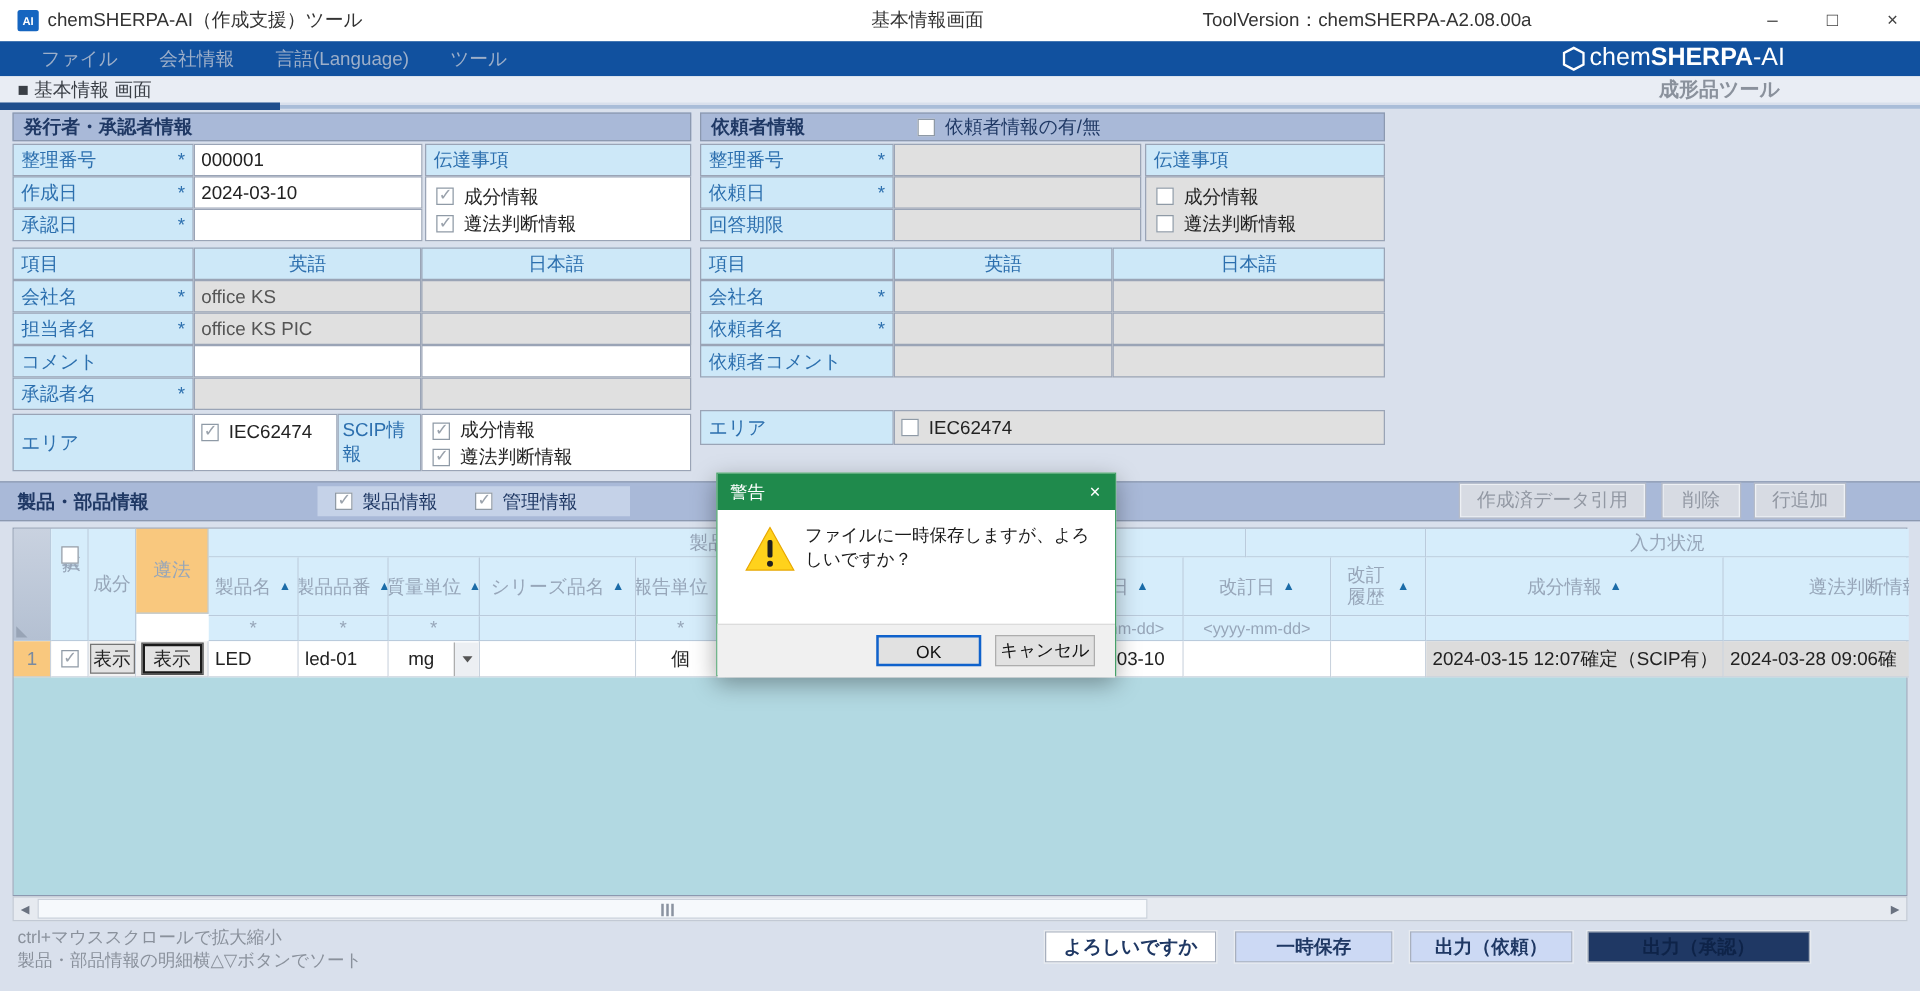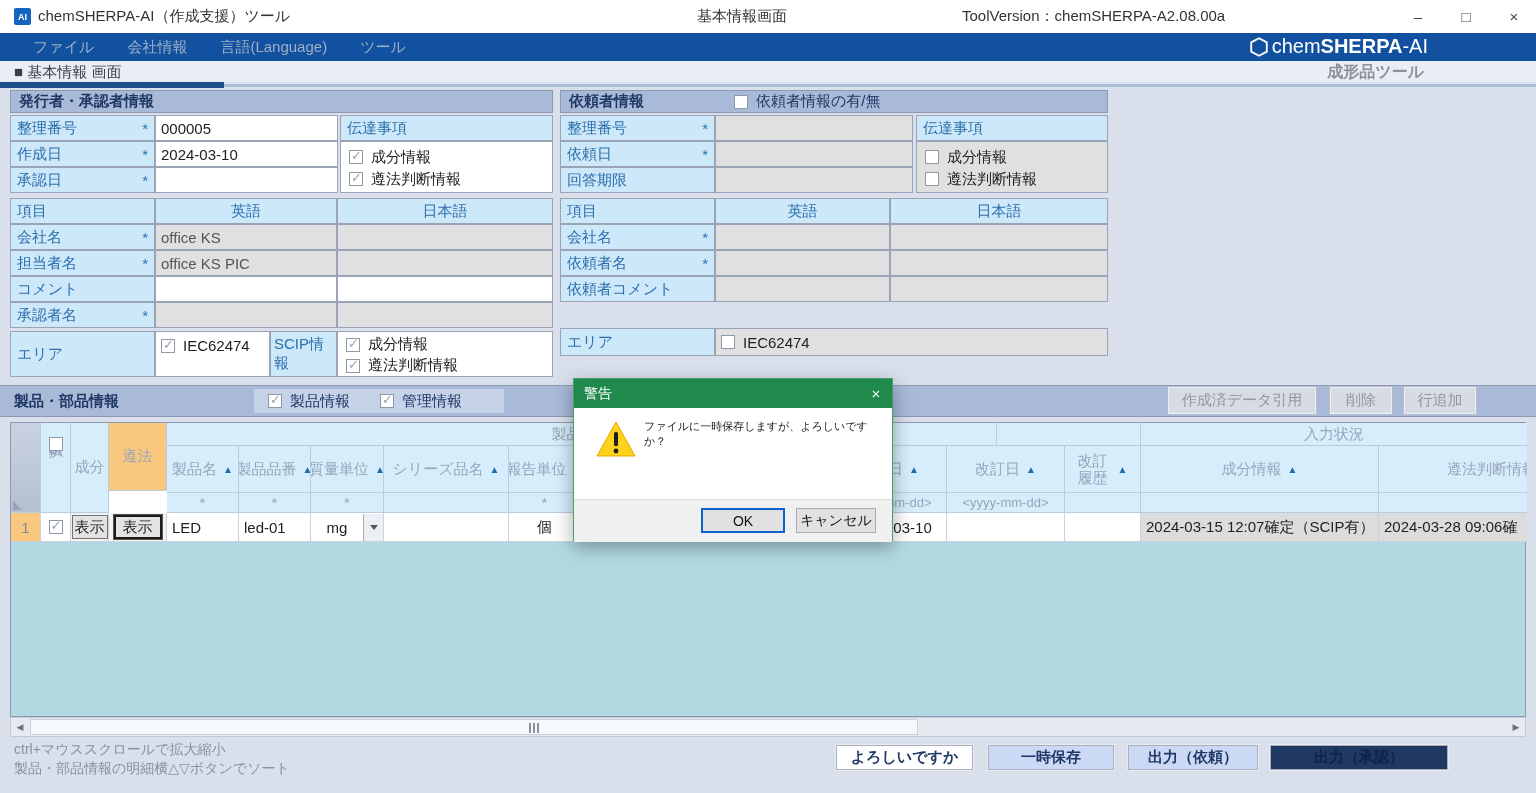--- a/index.html
+++ b/index.html
@@ -65,21 +65,21 @@
   .fbtn.dark  { background:#1F3864; color:#0E2348; }
 
   .statustext { position:absolute; left:14px; color:#8A919C; font-size:14px; }
 
   
   .dialog { position:absolute; left:573px; top:378px; width:320px; height:163px; background:#fff; border:1px solid #46A068; box-shadow:0 6px 18px rgba(0,0,0,.35); }
   .dlg-title { position:absolute; left:0; top:0; width:100%; height:29px; background:#1F8A4C; color:#fff; display:flex; align-items:center; padding-left:10px; font-size:14px; }
   .dlg-close { position:absolute; right:0; top:0; width:32px; height:29px; display:flex; align-items:center; justify-content:center; color:#fff; font-size:15px; }
   .dlg-footer { position:absolute; left:0; top:120px; width:100%; height:43px; background:#F0F0F0; border-top:1px solid #DCDCDC; }
   .dlg-btn { position:absolute; top:8px; height:25px; background:#E1E1E1; display:flex; align-items:center; justify-content:center; font-size:14px; color:#111; }
-  .dlg-msg { position:absolute; left:70px; top:40px; width:240px; color:#1a1a1a; font-size:11px; line-height:1.35; }
+  .dlg-msg { position:absolute; left:70px; top:40px; width:240px; color:#1a1a1a; font-size:14px; line-height:1.35; }
 </style>
 </head>
 <body>
 
 <div id="screen">
 
   <div class="abs titlebar">
     <div class="appicon">AI</div>
     <div class="abs" style="left:38px;top:7px;">chemSHERPA-AI（作成支援）ツール</div>
     <div class="abs" style="left:697px;top:7px;">基本情報画面</div>
@@ -110,21 +110,21 @@
   </div>
   <div class="abs underline-dark"></div>
   <div class="abs underline-light"></div>
 
   <div class="abs sechead" style="left:10px;top:90px;width:543px;height:23px;">発行者・承認者情報</div>
 
   <div class="lbl" style="left:10px;top:115px;width:145px;height:26px;">
       <span>整理番号</span>
       <span class="req">*</span>
     </div>
-  <div class="val" style="left:155px;top:115px;width:183px;height:26px;">000005</div>
+  <div class="val" style="left:155px;top:115px;width:183px;height:26px;">000001</div>
   <div class="lbl" style="left:10px;top:141px;width:145px;height:26px;">
       <span>作成日</span>
       <span class="req">*</span>
     </div>
   <div class="val" style="left:155px;top:141px;width:183px;height:26px;">2024-03-10</div>
   <div class="lbl" style="left:10px;top:167px;width:145px;height:26px;">
       <span>承認日</span>
       <span class="req">*</span>
     </div>
   <div class="val" style="left:155px;top:167px;width:183px;height:26px;"></div>

